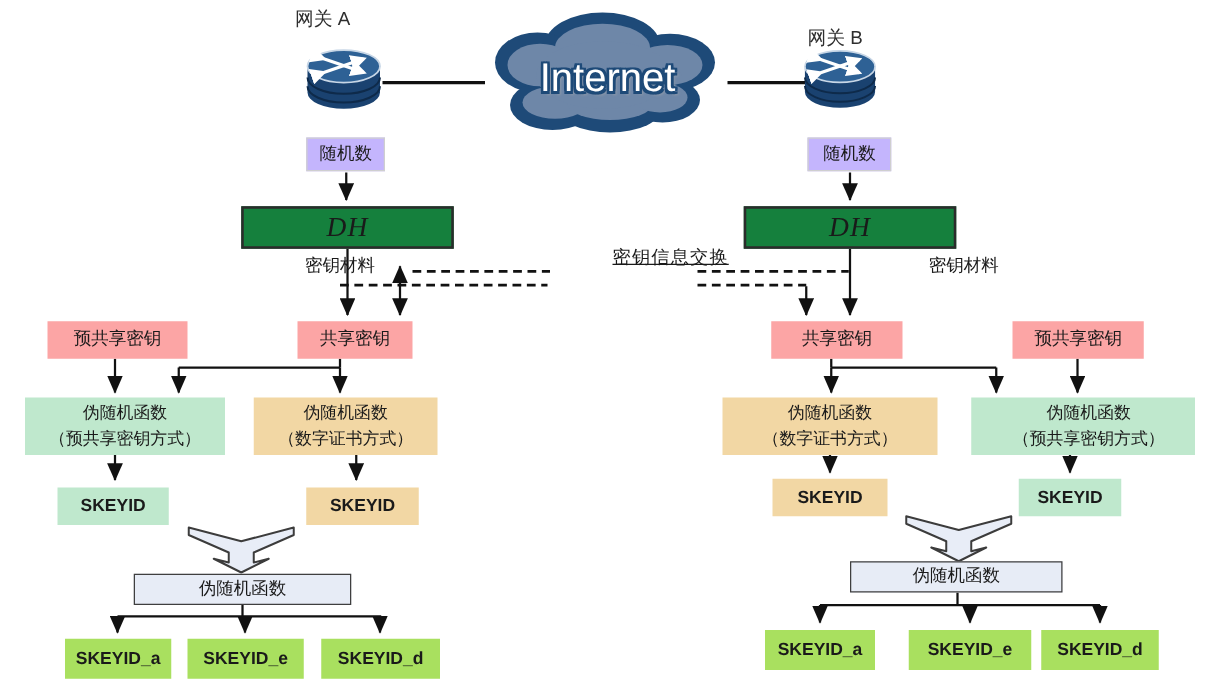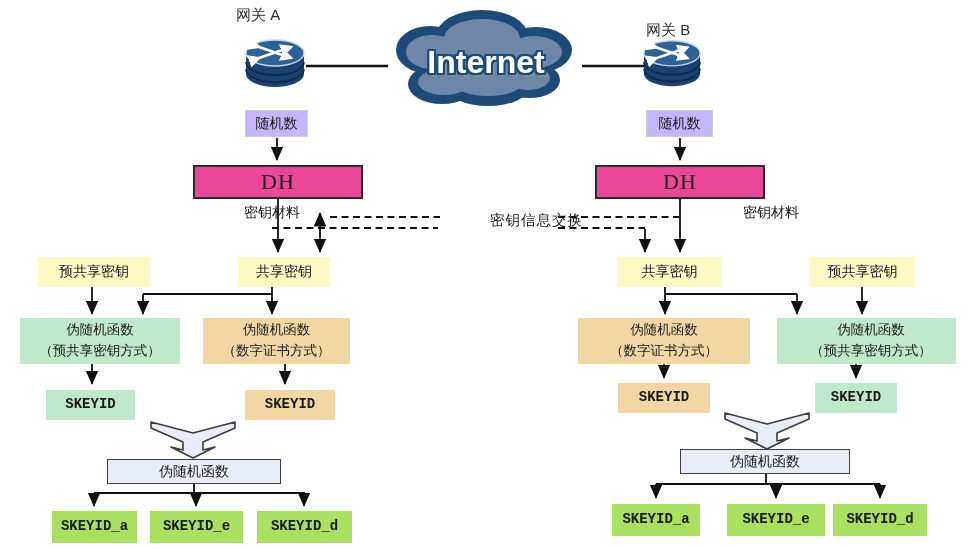--- a/index.html
+++ b/index.html
@@ -1,32 +1,32 @@
 <!DOCTYPE html>
 <html><head>
 <meta charset="utf-8">
 <style>
   html,body{margin:0;padding:0;background:#fff;}
   #stage{position:relative;width:956px;height:549px;background:#ffffff;overflow:hidden;
          font-family:"Liberation Serif",serif;color:#1a1a1a;}
   .box{position:absolute;box-sizing:border-box;display:flex;align-items:center;justify-content:center;
        text-align:center;font-size:14px;line-height:1.25;}
   .gray{background:#c4b5fd;border:1px solid #cfcfcf;}
-  .yellow{background:#fef9c3;}
+  .yellow{background:#fca5a5;}
   .mint{background:#bfe8cd;}
   .tan{background:#f2d7a4;}
   .bgreen{background:#a9e05f;}
   .two-line{flex-direction:column;line-height:1.55;font-size:13.5px;}
-  .dhbox{background:#ec4899;border:2px solid #2b2b2b;font-size:22px;letter-spacing:1px;}
+  .dhbox{background:#15803d;border:2px solid #2b2b2b;font-size:22px;letter-spacing:1px;font-style:italic;}
   .prfbox{background:#e7ecf6;border:1.5px solid #3f3f3f;}
-  .skeyid{font-family:Liberation Mono, monospace;font-weight:bold;font-size:14px;}
+  .skeyid{font-family:Liberation Sans, sans-serif;font-weight:bold;font-size:14px;}
   .lbl{position:absolute;font-size:14px;white-space:nowrap;margin-left:46px;}
   .gwlbl{position:absolute;font-size:15px;font-family:"Liberation Sans",sans-serif;color:#2e2e2e;white-space:nowrap;}
   #internet-label{position:absolute;left:393px;top:44px;width:186px;text-align:center;
-      font-family:"Liberation Sans",sans-serif;font-weight:bold;font-size:32px;color:#ffffff;
+      font-family:"Liberation Sans",sans-serif;font-weight:normal;font-size:32px;color:#ffffff;
       text-shadow:-2px 0 0 #1e4a78,2px 0 0 #1e4a78,0 -2px 0 #1e4a78,0 2px 0 #1e4a78,
                   -2px -2px 0 #1e4a78,2px 2px 0 #1e4a78,-2px 2px 0 #1e4a78,2px -2px 0 #1e4a78,
                   3px 3px 2px #8a97a8;}
   svg{position:absolute;left:0;top:0;overflow:visible;}
   .abs{position:absolute;}
 </style>
 </head>
 <body>
 
 <div id="stage">
@@ -152,21 +152,21 @@
   <svg class="abs" style="left:149px;top:420px;" width="88" height="40" viewBox="0 0 88 40">
     <path d="M2,2 L44,13 L86,2 L86,8 L54,22 L54,30 L66,27 L44,38 L22,27 L34,30 L34,22 L2,8 Z" fill="#e8edf7" stroke="#3c3c3c" stroke-width="1.6" stroke-linejoin="round"></path>
   </svg>
 
   <div class="box prfbox" style="left:107px;top:459px;width:174px;height:25px;">伪随机函数</div>
 
   <div class="box bgreen skeyid" style="left:52px;top:511px;width:85px;height:32px;">SKEYID_a</div>
   <div class="box bgreen skeyid" style="left:150px;top:511px;width:93px;height:32px;">SKEYID_e</div>
   <div class="box bgreen skeyid" style="left:257px;top:511px;width:95px;height:32px;">SKEYID_d</div>
 
-  <div class="lbl" style="left:444px;top:211px;font-size:14.5px;letter-spacing:1px;">密钥信息交换</div>
+  <div class="lbl" style="left:444px;top:196px;font-size:14.5px;letter-spacing:1px;text-decoration:underline;">密钥信息交换</div>
 
   <div class="box gray" style="left:646px;top:110px;width:67px;height:27px;">随机数</div>
   <div class="box dhbox" style="left:595px;top:165px;width:170px;height:34px;">DH</div>
   <div class="lbl" style="left:697px;top:204px;">密钥材料</div>
 
   <div class="box yellow" style="left:617px;top:257px;width:105px;height:30px;">共享密钥</div>
   <div class="box yellow" style="left:810px;top:257px;width:105px;height:30px;">预共享密钥</div>
 
   <div class="box tan two-line" style="left:578px;top:318px;width:172px;height:46px;">
     <span>伪随机函数</span>

